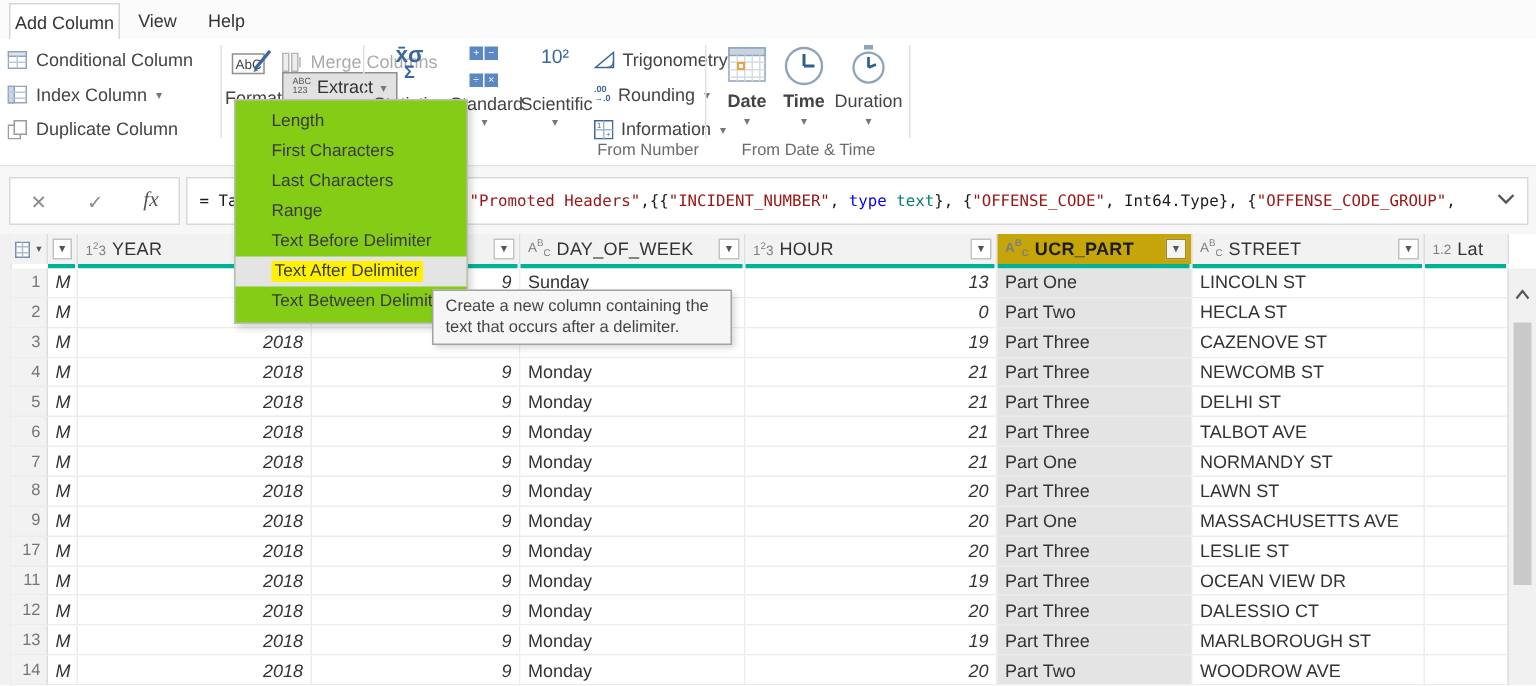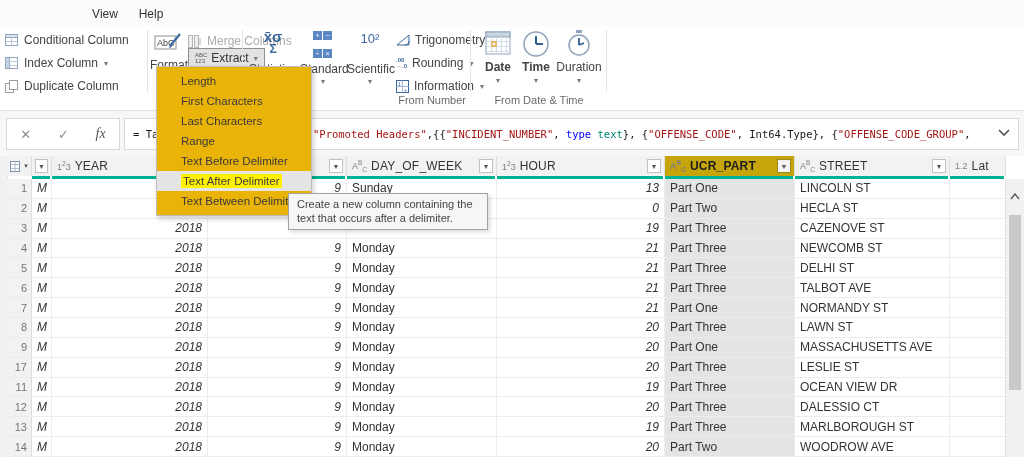--- a/index.html
+++ b/index.html
@@ -56,35 +56,36 @@
   .cell{box-sizing:border-box;border-right:1px solid #ececec;border-bottom:1px solid #ececec;font-size:12px;color:#333;
         padding:0 5px;display:flex;align-items:center;overflow:hidden;white-space:nowrap;background:#fff;height:19.86px;}
   .cell.gut{width:25px;background:#f2f2f2;color:#757575;justify-content:flex-end;font-size:11px;border-right:1px solid #dcdcdc;padding:0 4px 0 2px;}
   .cell.num{justify-content:flex-end;font-style:italic;}
   .cell.mcol{font-style:italic;}
   .cell.sel{background:#e4e4e4;}
   .vscroll{position:absolute;right:0;top:23px;bottom:0;width:18px;background:#f1f1f1;border-left:1px solid #e0e0e0;}
   .vthumb{position:absolute;left:3px;right:3px;top:36px;height:175px;background:#c9c9c9;}
   .varrow{position:absolute;left:4px;top:14px;color:#555;}
   
-  .menu{position:absolute;left:156px;top:66px;width:154px;background:#eab308;border:1px solid #bdbdbd;
+  .menu{position:absolute;left:156px;top:66px;width:154px;background:#84cc16;border:1px solid #bdbdbd;
         box-shadow:2px 3px 5px rgba(0,0,0,.18);padding:4px 0;z-index:50;}
   .menu-item{height:20px;line-height:20px;padding-left:24px;font-size:11.5px;color:#3a3a3a;white-space:nowrap;}
   .menu-item.hl{background:#e4e4e4;}
   .menu-item.hl .lbl{background:#fff100;padding:1px 2px;}
   
   .tooltip{position:absolute;left:288px;top:193px;width:182px;background:#f6f6f6;border:1px solid #a3a3a3;
            box-shadow:2px 2px 4px rgba(0,0,0,.15);font-size:11px;color:#444;padding:4px 8px;z-index:60;line-height:13.5px;}
 </style>
 </head>
 <body>
 
 <div class="app">
 
   <div class="tabbar">
+    <div class="tab active" style="left:6px;width:72px;">Add Column</div>
     <div class="tab" style="left:86px;width:38px;">View</div>
     <div class="tab" style="left:132px;width:38px;">Help</div>
   </div>
 
   <div class="ribbon">
 
     <div class="rbtn-s" style="left:5px;top:5px;">
       <svg width="14" height="13">
           <rect x="0.5" y="0.5" width="12" height="11" fill="#fff" stroke="#93a5bb"></rect>
           <rect x="0.5" y="0.5" width="12" height="3" fill="#dbe5f1" stroke="#93a5bb"></rect>

